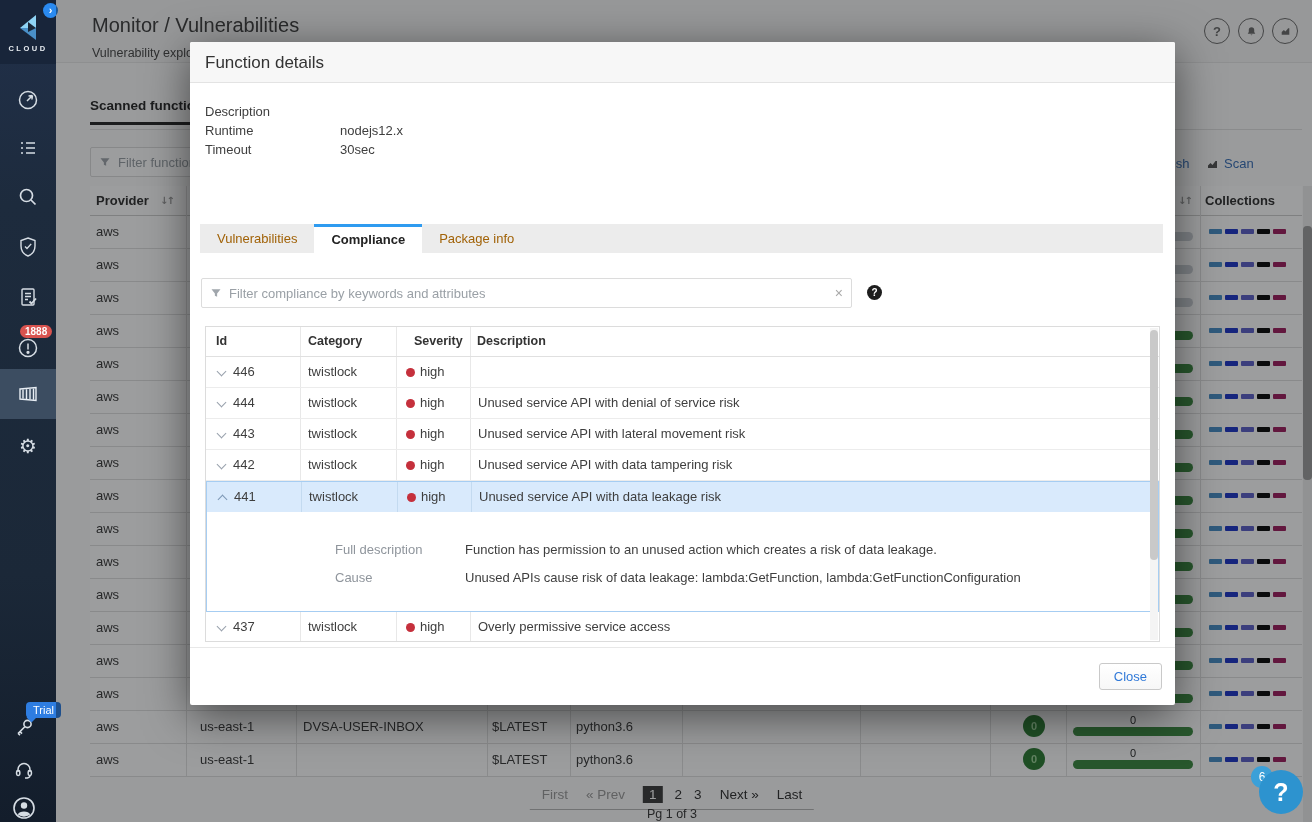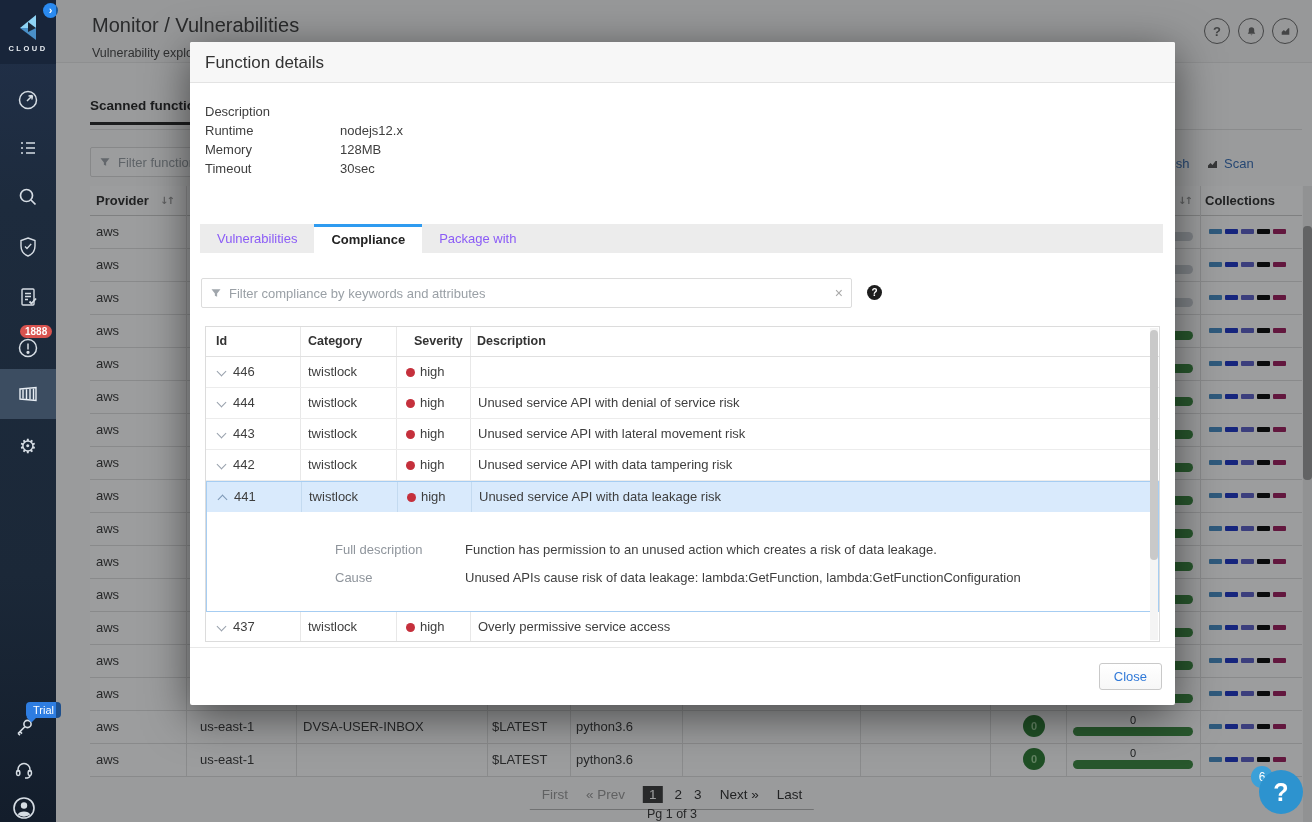--- a/index.html
+++ b/index.html
@@ -81,21 +81,21 @@
   
   #modal { position:absolute; left:190px; top:42px; width:985px; height:663px; background:#fff; z-index:200;
     border-radius:2px; box-shadow:0 10px 45px rgba(0,0,0,0.55); }
   #modal-header { position:absolute; left:0; top:0; width:100%; height:40px; background:#f7f7f7;
     border-bottom:1px solid #e3e3e3; border-radius:2px 2px 0 0; }
   #modal-title { position:absolute; left:15px; top:0; line-height:41px; font-size:17px; color:#333; }
   #modal-details { position:absolute; left:15px; top:62px; }
   .detail-row { height:19px; font-size:13px; color:#3e3e3e; }
   .detail-label { display:inline-block; width:135px; }
   #modal-tabs { position:absolute; left:10px; top:182px; width:963px; height:29px; background:#ececec; display:flex; }
-  .mtab { padding:0 17px; line-height:29px; font-size:13px; color:#8b5cf6; }
+  .mtab { padding:0 17px; line-height:29px; font-size:13px; color:#a16207; }
   .mtab.active { background:#fff; border-top:3px solid #2f9bf0; line-height:26px; font-weight:bold; color:#222; }
   #m-filter { left:11px; top:236px; width:633px; justify-content:flex-start; }
   #m-filter .spacer { flex:1; }
   #m-clear { color:#a8a8a8; font-size:14px; }
   #m-help { position:absolute; left:677px; top:243px; width:15px; height:15px; border-radius:50%; background:#1d1d1d;
     color:#fff; font-size:10px; font-weight:bold; text-align:center; line-height:15px; }
 
   #mtable { position:absolute; left:15px; top:284px; width:953px; height:314px; border:1px solid #dcdcdc; background:#fff; overflow:hidden; }
   #mtable-head { position:relative; height:29px; line-height:29px; border-bottom:1px solid #e0e0e0;
     font-weight:bold; font-size:12.5px; color:#333; }
@@ -539,27 +539,26 @@
 
 <div id="dim"></div>
 
 <div id="modal">
   <div id="modal-header">
     <div id="modal-title">Function details</div>
   </div>
   <div id="modal-details">
       <div class="detail-row"><span class="detail-label">Description</span><span class="detail-value"></span></div>
       <div class="detail-row"><span class="detail-label">Runtime</span><span class="detail-value">nodejs12.x</span></div>
-      <div class="detail-row"><span class="detail-label">Memory</span><span class="detail-value">128MB</span></div>
       <div class="detail-row"><span class="detail-label">Timeout</span><span class="detail-value">30sec</span></div>
     </div>
   <div id="modal-tabs">
       <div class="mtab">Vulnerabilities</div>
       <div class="mtab active">Compliance</div>
-      <div class="mtab">Package with</div>
+      <div class="mtab">Package info</div>
     </div>
 
   <div id="m-filter" class="filterbox">
     <svg width="12" height="12" viewBox="0 0 16 16" fill="#a0a6ac">
         <path d="M2 3 h12 L9.5 8.5 V13 L6.5 11.5 V8.5 Z"></path>
       </svg>
     <span>Filter compliance by keywords and attributes</span>
     <span class="spacer"></span>
     <span id="m-clear">×</span>
   </div>

